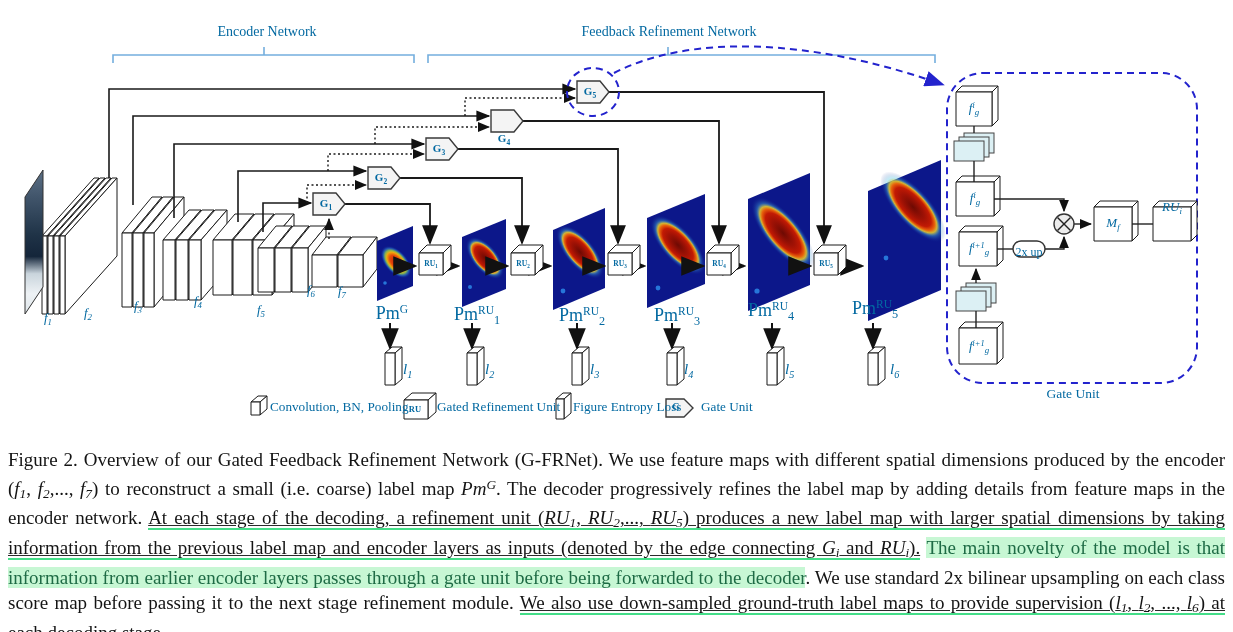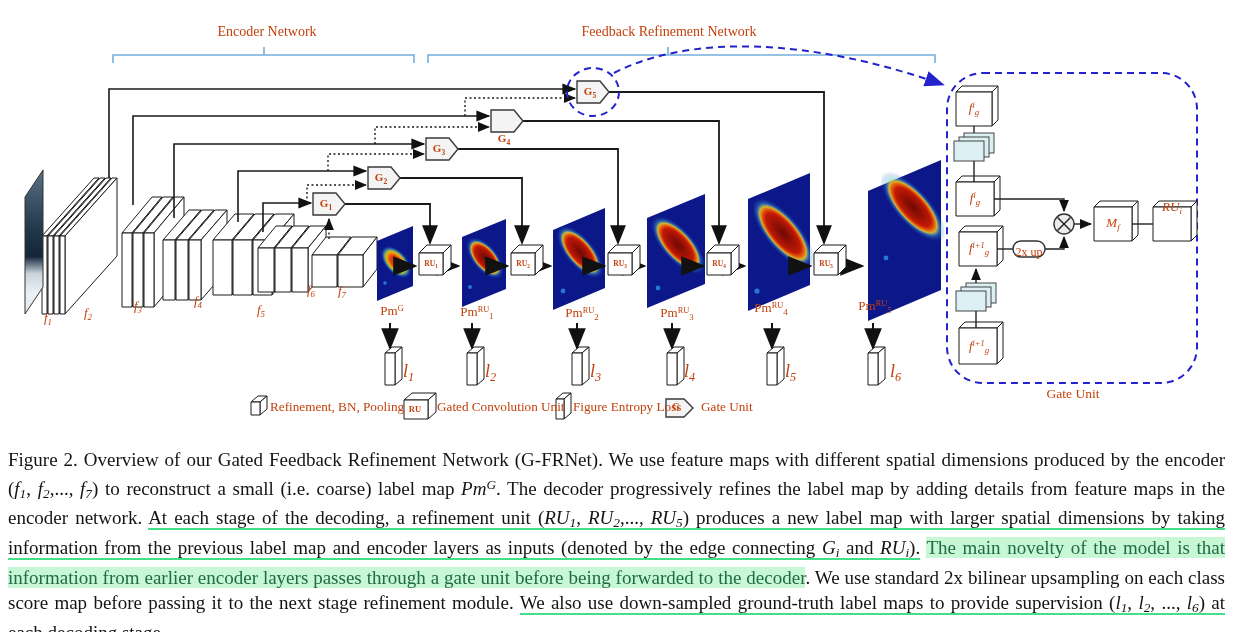--- a/index.html
+++ b/index.html
@@ -1,38 +1,38 @@
 <!DOCTYPE html>
 <html><head>
 <meta charset="utf-8">
 <style>
   html,body{margin:0;padding:0;background:#fff}
   .stage{position:relative;width:1233px;height:632px;background:#fff;overflow:hidden;
          font-family:"Liberation Serif",serif;color:#111}
   .stage svg{position:absolute;left:0;top:0}
-  .lbl{position:absolute;transform:translateX(-50%);white-space:nowrap;line-height:1;color:#c2410c}
+  .lbl{position:absolute;transform:translateX(-50%);white-space:nowrap;line-height:1;color:#0369a1}
   .lbl.left{transform:none}
   .lbl sub{font-size:68%;vertical-align:-0.35em}
   .lbl sup{font-size:64%;vertical-align:0.5em}
   .bracketlbl{font-size:14px}
   .flbl{font-size:13px;font-style:italic}
   .glbl{font-size:11px;font-weight:bold}
   .rulbl{font-size:7.5px;font-weight:bold}
-  .pmlbl{font-size:13px}
-  .llbl{font-size:18px;font-style:italic}
+  .pmlbl{font-size:18px}
+  .llbl{font-size:15px;font-style:italic}
   .leglbl{font-size:13.2px}
   .legicon{font-weight:bold}
   .gulbl{font-size:13px;font-style:italic}
   .guup{font-size:12px;font-style:normal}
   .gucap{font-size:13.5px}
   .caption{position:absolute;left:8px;right:8px;top:429px;font-size:19px;line-height:24.6px;
            text-align:justify;color:#141414}
   .caption sub{font-size:70%;vertical-align:-0.25em}
   .caption sup{font-size:70%;vertical-align:0.45em}
-  .cap-u{text-decoration-color:#2b2b2b;border-bottom:2.5px solid #44dd88}
+  .cap-u{text-decoration:underline;text-decoration-color:#2b2b2b;border-bottom:2.5px solid #44dd88}
   .cap-hl{background:#c7f7d4;color:#1e6b45}
 </style>
 </head>
 <body>
 
 <div class="stage">
 
 <svg width="1233" height="632" viewBox="0 0 1233 632">
   <defs>
     <marker id="ah" viewBox="0 0 10 8" refX="9" refY="4" markerWidth="9" markerHeight="7" orient="auto">
@@ -352,23 +352,23 @@
 <div class="lbl pmlbl" style="left:771px;top:301px"><span>Pm</span><sup>RU</sup><sub>4</sub></div>
 <div class="lbl pmlbl" style="left:875px;top:299px"><span>Pm</span><sup>RU</sup><sub>5</sub></div>
 
 <div class="lbl llbl left" style="left:403px;top:362px"><i>l</i><sub>1</sub></div>
 <div class="lbl llbl left" style="left:485px;top:362px"><i>l</i><sub>2</sub></div>
 <div class="lbl llbl left" style="left:590px;top:362px"><i>l</i><sub>3</sub></div>
 <div class="lbl llbl left" style="left:684px;top:362px"><i>l</i><sub>4</sub></div>
 <div class="lbl llbl left" style="left:785px;top:362px"><i>l</i><sub>5</sub></div>
 <div class="lbl llbl left" style="left:890px;top:362px"><i>l</i><sub>6</sub></div>
 
-<div class="lbl leglbl left" style="left:270px;top:400px">Refinement, BN, Pooling</div>
+<div class="lbl leglbl left" style="left:270px;top:400px">Convolution, BN, Pooling</div>
 <div class="lbl legicon" style="left:415px;top:405px;font-size:8.5px">RU</div>
-<div class="lbl leglbl left" style="left:437px;top:400px">Gated Convolution Unit</div>
+<div class="lbl leglbl left" style="left:437px;top:400px">Gated Refinement Unit</div>
 <div class="lbl leglbl left" style="left:573px;top:400px">Figure Entropy Loss</div>
 <div class="lbl legicon" style="left:676px;top:403px;font-size:9.5px">G</div>
 <div class="lbl leglbl left" style="left:701px;top:400px">Gate Unit</div>
 
 <div class="lbl gulbl" style="left:974px;top:101px"><i>f</i><sup>i</sup><sub>g</sub></div>
 <div class="lbl gulbl" style="left:975px;top:191px"><i>f</i><sup>i</sup><sub>g</sub></div>
 <div class="lbl gulbl" style="left:979px;top:241px"><i>f</i><sup>i+1</sup><sub>g</sub></div>
 <div class="lbl gulbl" style="left:979px;top:339px"><i>f</i><sup>i+1</sup><sub>g</sub></div>
 <div class="lbl guup" style="left:1029px;top:246px">2x up</div>
 <div class="lbl gulbl" style="left:1113px;top:216px"><i>M</i><sub>f</sub></div>

